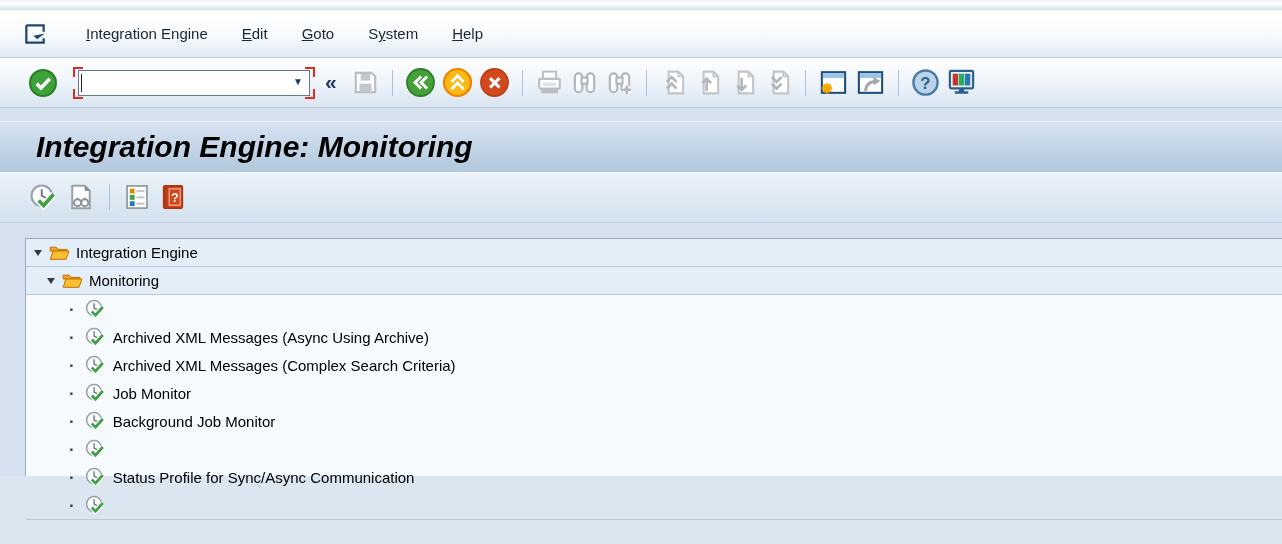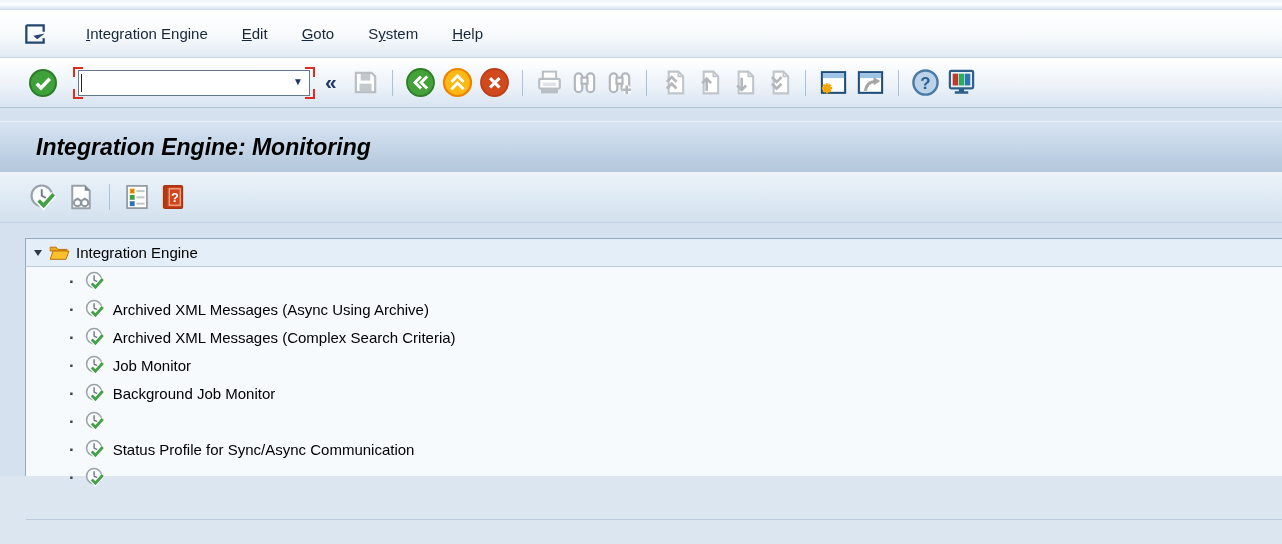--- a/index.html
+++ b/index.html
@@ -47,21 +47,21 @@
     font-family:"Liberation Sans","DejaVu Sans",sans-serif;}
   .caret{position:absolute;left:8px;top:7px;width:1px;height:18px;background:#222;}
   .dropdown{position:absolute;right:12px;top:10px;font-size:10px;color:#1f3864;line-height:1;}
   .collapse{font-size:21px;font-weight:bold;color:#1f3864;margin:0 6px 2px 10px;}
 
   
   .titlebar{position:absolute;top:121px;left:0;right:0;height:50px;
     background:linear-gradient(180deg,#d8e4f3 0%,#c2d4e6 55%,#b3c7db 100%);
     border-top:1px solid #eaf1f8;border-bottom:1px solid #9eb4c9;
     display:flex;align-items:center;}
-  .titlebar h1{margin:0 0 0 36px;font-size:23px;font-style:italic;font-weight:bold;color:#000;}
+  .titlebar h1{margin:0 0 0 36px;font-size:30px;font-style:italic;font-weight:bold;color:#000;}
 
   
   .apptoolbar{position:absolute;top:172px;left:0;right:0;height:50px;
     background:linear-gradient(180deg,#ecf3f9 0%,#dce8f3 60%,#d3e1ee 100%);
     border-bottom:1px solid #c2d2e2;
     display:flex;align-items:center;}
   .apptoolbar .tbtn{margin:0 4px;}
   .apptoolbar .first{margin-left:28px;}
 
   
@@ -354,20 +354,29 @@
     <div class="rows">
       <div class="trow folder d0">
         <span class="tri"></span>
         <span class="foldericon">
           <svg viewBox="0 0 21 17" width="21" height="17">
               <use href="#sym-folder"></use>
             </svg>
         </span>
         <span>Integration Engine</span>
       </div>
+      <div class="trow folder d1">
+        <span class="tri"></span>
+        <span class="foldericon">
+          <svg viewBox="0 0 21 17" width="21" height="17">
+              <use href="#sym-folder"></use>
+            </svg>
+        </span>
+        <span>Monitoring</span>
+      </div>
 
       <div class="trow leaf">
         <span class="bullet">·</span>
         <span class="leaficon"><svg viewBox="0 0 24 24" width="22" height="22">
               <use href="#sym-exec"></use>
             </svg></span>
       </div>
       <div class="trow leaf">
         <span class="bullet">·</span>
         <span class="leaficon"><svg viewBox="0 0 24 24" width="22" height="22">

